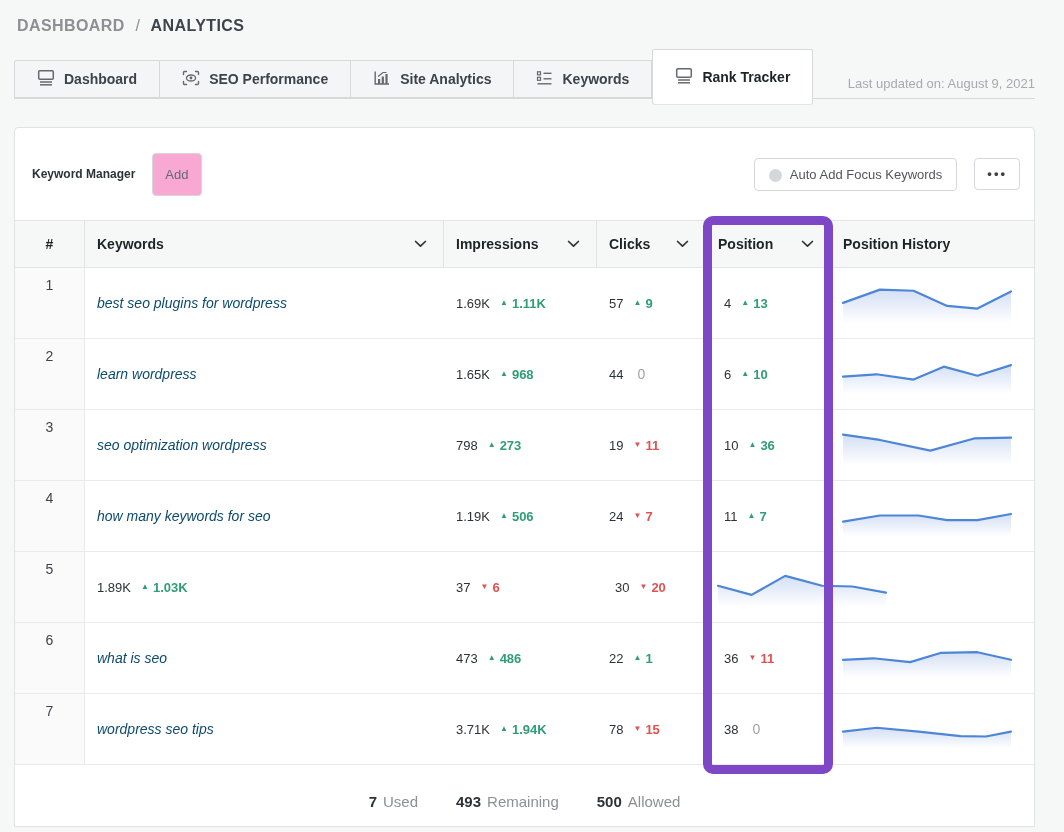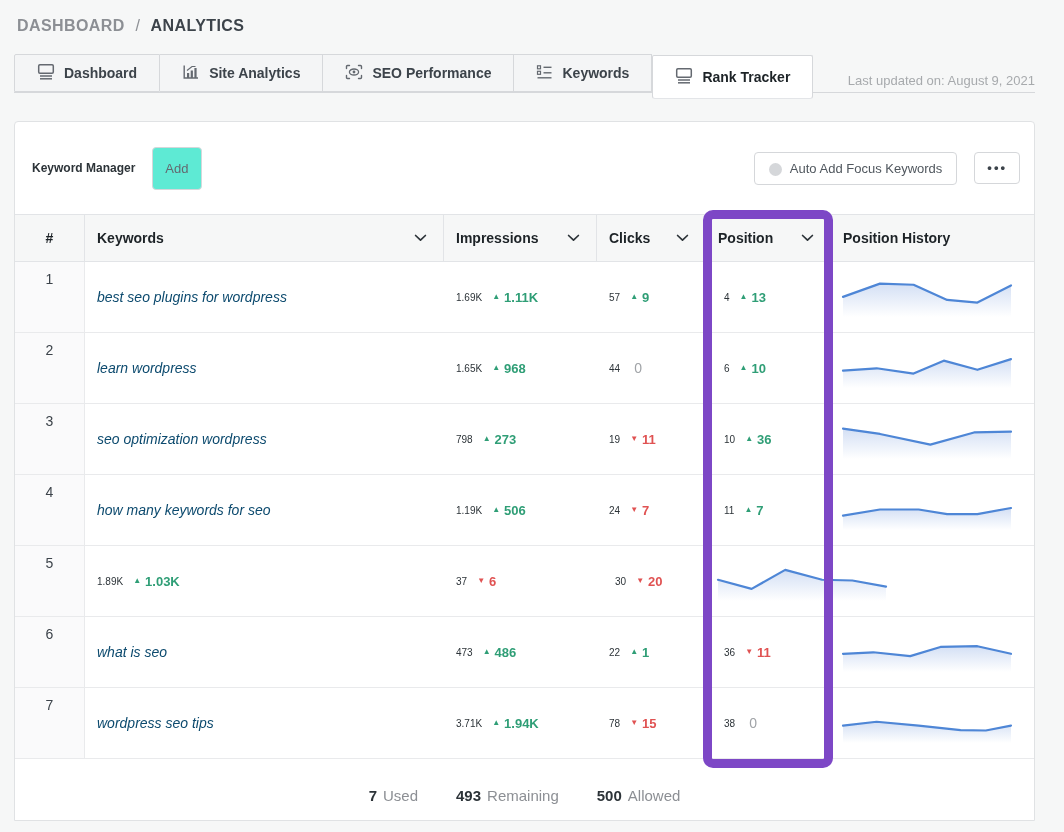--- a/index.html
+++ b/index.html
@@ -25,42 +25,42 @@
     height:38px; padding:0 22px;
     background:#f4f5f6;
     border:1px solid #d6d8db; border-left:none;
     font-size:14px; font-weight:600; color:#3c434a;
     cursor:pointer; white-space:nowrap;
   }
   .tab:first-child { border-left:1px solid #d6d8db; border-radius:2px 0 0 0; }
   .tab svg { color:#646970; flex:0 0 auto; }
   .tab.active {
     background:#fff; color:#1d2327;
-    height:44px; margin-bottom:-7px;
+    height:56px; margin-bottom:-7px;
     border-left:1px solid #d6d8db;
     border-bottom:1px solid #e3e5e8;
     border-radius:2px 2px 3px 3px;
     position:relative; z-index:2;
   }
   .last-updated { margin-left:auto; align-self:center; font-size:13px; color:#a7aaad; padding-bottom:4px;margin-top:24px; }
 
   
   .card {
     position:relative; margin:28px 29px 0 14px; width:1021px; height:700px;
     background:#fff; border:1px solid #e0e2e4; border-radius:4px 4px 0 0;
   }
   .card-header { display:flex; align-items:center; height:92px; padding:0 14px 0 17px; }
   .card-title { font-size:12px; font-weight:700; color:#2c3338; }
   .btn {
     display:inline-flex; align-items:center; gap:8px;
     background:#fff; border:1px solid #d5d7da; border-radius:4px;
     font-size:13px; color:#50575e; cursor:pointer;
     font-family:"Liberation Sans", sans-serif;
   }
-  .btn-add { margin-left:17px; padding:13px 12px; color:#646970; background:#5eead4; }
+  .btn-add { margin-left:17px; padding:13px 12px; color:#646970; background:#f9a8d4; }
   .header-right { margin-left:auto; display:flex; align-items:center; gap:17px; }
   .btn-autoadd { padding:8px 14px;align-items:flex-end; }
   .toggle-dot { width:13px; height:13px; border-radius:50%; background:#d5d7da; }
   .btn-more { padding:8px 12px; font-weight:700; letter-spacing:2px; color:#3c434a; font-size:13px; line-height:14px; }
 
   
   .table-wrap { position:relative; }
   .trow { display:grid; grid-template-columns:70px 359px 153px 109px 125px 1fr; }
   .thead { background:#f6f7f7; border-top:1px solid #e2e4e7; border-bottom:1px solid #e2e4e7; height:48px; }
   .th {
@@ -75,21 +75,21 @@
 
   .brow { height:71px; border-bottom:1px solid #e9eaec; background:#fff; }
   .cell-num {
     background:#fafafb; border-right:1px solid #e9eaec;
     display:flex; justify-content:center; align-items:flex-start;
     padding-top:9px; font-size:14px; color:#3c434a;
   }
   .cell-kw { display:flex; align-items:center; padding-left:12px; font-size:14px; color:#0c4a6e;font-style:italic; }
   .cell-metric { display:flex; align-items:center; padding-left:12px; gap:10px; }
   .cell-pos { padding-left:18px; }
-  .cell-metric .val { font-size:10px; color:#2c3338; }
+  .cell-metric .val { font-size:13px; color:#2c3338; }
   .delta { font-size:13px; font-weight:700; display:inline-flex; align-items:center; gap:4px; }
   .delta .tri { font-size:8px; line-height:1; transform:translateY(-0.5px); }
   .delta.up   { color:#2f9e76; }
   .delta.down { color:#e05252; }
   .delta.zero { color:#a0a3a7; font-weight:400; font-size:14px; }
   .cell-spark { display:flex; align-items:center; padding-left:10px; }
 
   
   .highlight-box {
     position:absolute; left:688px; top:-4px; width:130px; height:558px;
@@ -117,44 +117,44 @@
 
     <div class="tab">
       <span>
         <svg width="18" height="17" viewBox="0 0 18 17">
             <rect x="1.7" y="1.7" width="14.6" height="8.6" rx="1.2" fill="none" stroke="currentColor" stroke-width="1.5"></rect>
             <line x1="3" y1="13" x2="15" y2="13" stroke="currentColor" stroke-width="1.5"></line>
             <line x1="3" y1="15.8" x2="15" y2="15.8" stroke="currentColor" stroke-width="1.5"></line>
           </svg>
       </span>
       <span>Dashboard</span>
+    </div>
+
+    <div class="tab">
+      <span>
+        <svg width="18" height="16" viewBox="0 0 18 16">
+            <path d="M1.5 4.5 V2.5 Q1.5 1.5 2.5 1.5 H4.5 M13.5 1.5 H15.5 Q16.5 1.5 16.5 2.5 V4.5 M16.5 11.5 V13.5 Q16.5 14.5 15.5 14.5 H13.5 M4.5 14.5 H2.5 Q1.5 14.5 1.5 13.5 V11.5" fill="none" stroke="currentColor" stroke-width="1.4" stroke-linecap="round"></path>
+            <ellipse cx="9" cy="8" rx="4.6" ry="3" fill="none" stroke="currentColor" stroke-width="1.3"></ellipse>
+            <circle cx="9" cy="8" r="1.4" fill="currentColor"></circle>
+          </svg>
+      </span>
+      <span>SEO Performance</span>
     </div>
 
     <div class="tab">
       <span>
         <svg width="18" height="16" viewBox="0 0 18 16">
             <path d="M2.2 1.5 V14 H16" fill="none" stroke="currentColor" stroke-width="1.4"></path>
             <rect x="5" y="9" width="2.2" height="5" fill="currentColor"></rect>
             <rect x="8.7" y="6.5" width="2.2" height="7.5" fill="currentColor"></rect>
             <rect x="12.4" y="4" width="2.2" height="10" fill="currentColor"></rect>
             <path d="M5 6.5 L10 2.5 L13.5 2.5" fill="none" stroke="currentColor" stroke-width="1.2"></path>
           </svg>
       </span>
       <span>Site Analytics</span>
-    </div>
-
-    <div class="tab">
-      <span>
-        <svg width="18" height="16" viewBox="0 0 18 16">
-            <path d="M1.5 4.5 V2.5 Q1.5 1.5 2.5 1.5 H4.5 M13.5 1.5 H15.5 Q16.5 1.5 16.5 2.5 V4.5 M16.5 11.5 V13.5 Q16.5 14.5 15.5 14.5 H13.5 M4.5 14.5 H2.5 Q1.5 14.5 1.5 13.5 V11.5" fill="none" stroke="currentColor" stroke-width="1.4" stroke-linecap="round"></path>
-            <ellipse cx="9" cy="8" rx="4.6" ry="3" fill="none" stroke="currentColor" stroke-width="1.3"></ellipse>
-            <circle cx="9" cy="8" r="1.4" fill="currentColor"></circle>
-          </svg>
-      </span>
-      <span>SEO Performance</span>
     </div>
 
     <div class="tab">
       <span>
         <svg width="17" height="16" viewBox="0 0 17 16">
             <rect x="1.5" y="1.8" width="3" height="3" fill="none" stroke="currentColor" stroke-width="1.2"></rect>
             <line x1="7.5" y1="3.3" x2="15.5" y2="3.3" stroke="currentColor" stroke-width="1.4"></line>
             <rect x="1.5" y="7.3" width="3" height="3" fill="none" stroke="currentColor" stroke-width="1.2"></rect>
             <line x1="7.5" y1="8.8" x2="15.5" y2="8.8" stroke="currentColor" stroke-width="1.4"></line>
             <line x1="1.5" y1="13.8" x2="15.5" y2="13.8" stroke="currentColor" stroke-width="1.4"></line>

